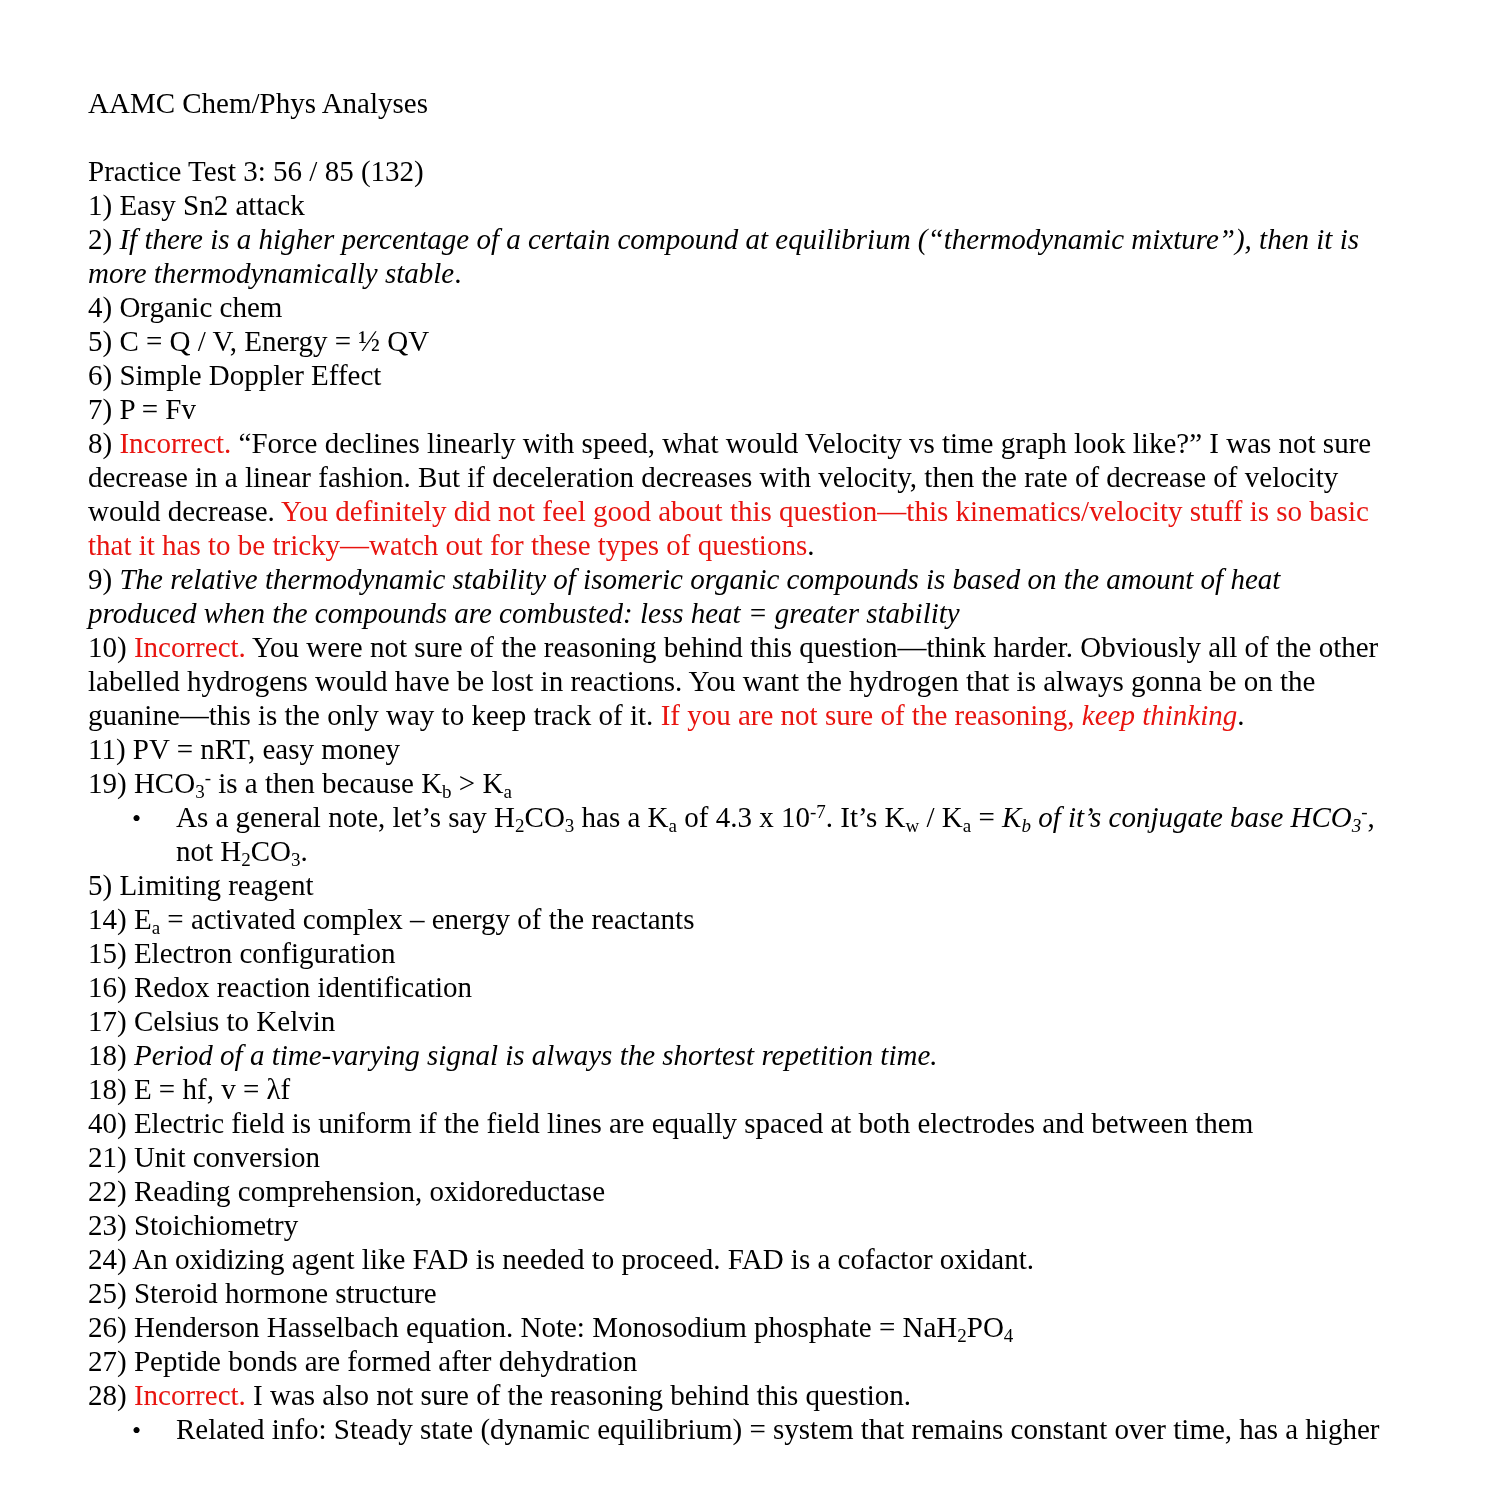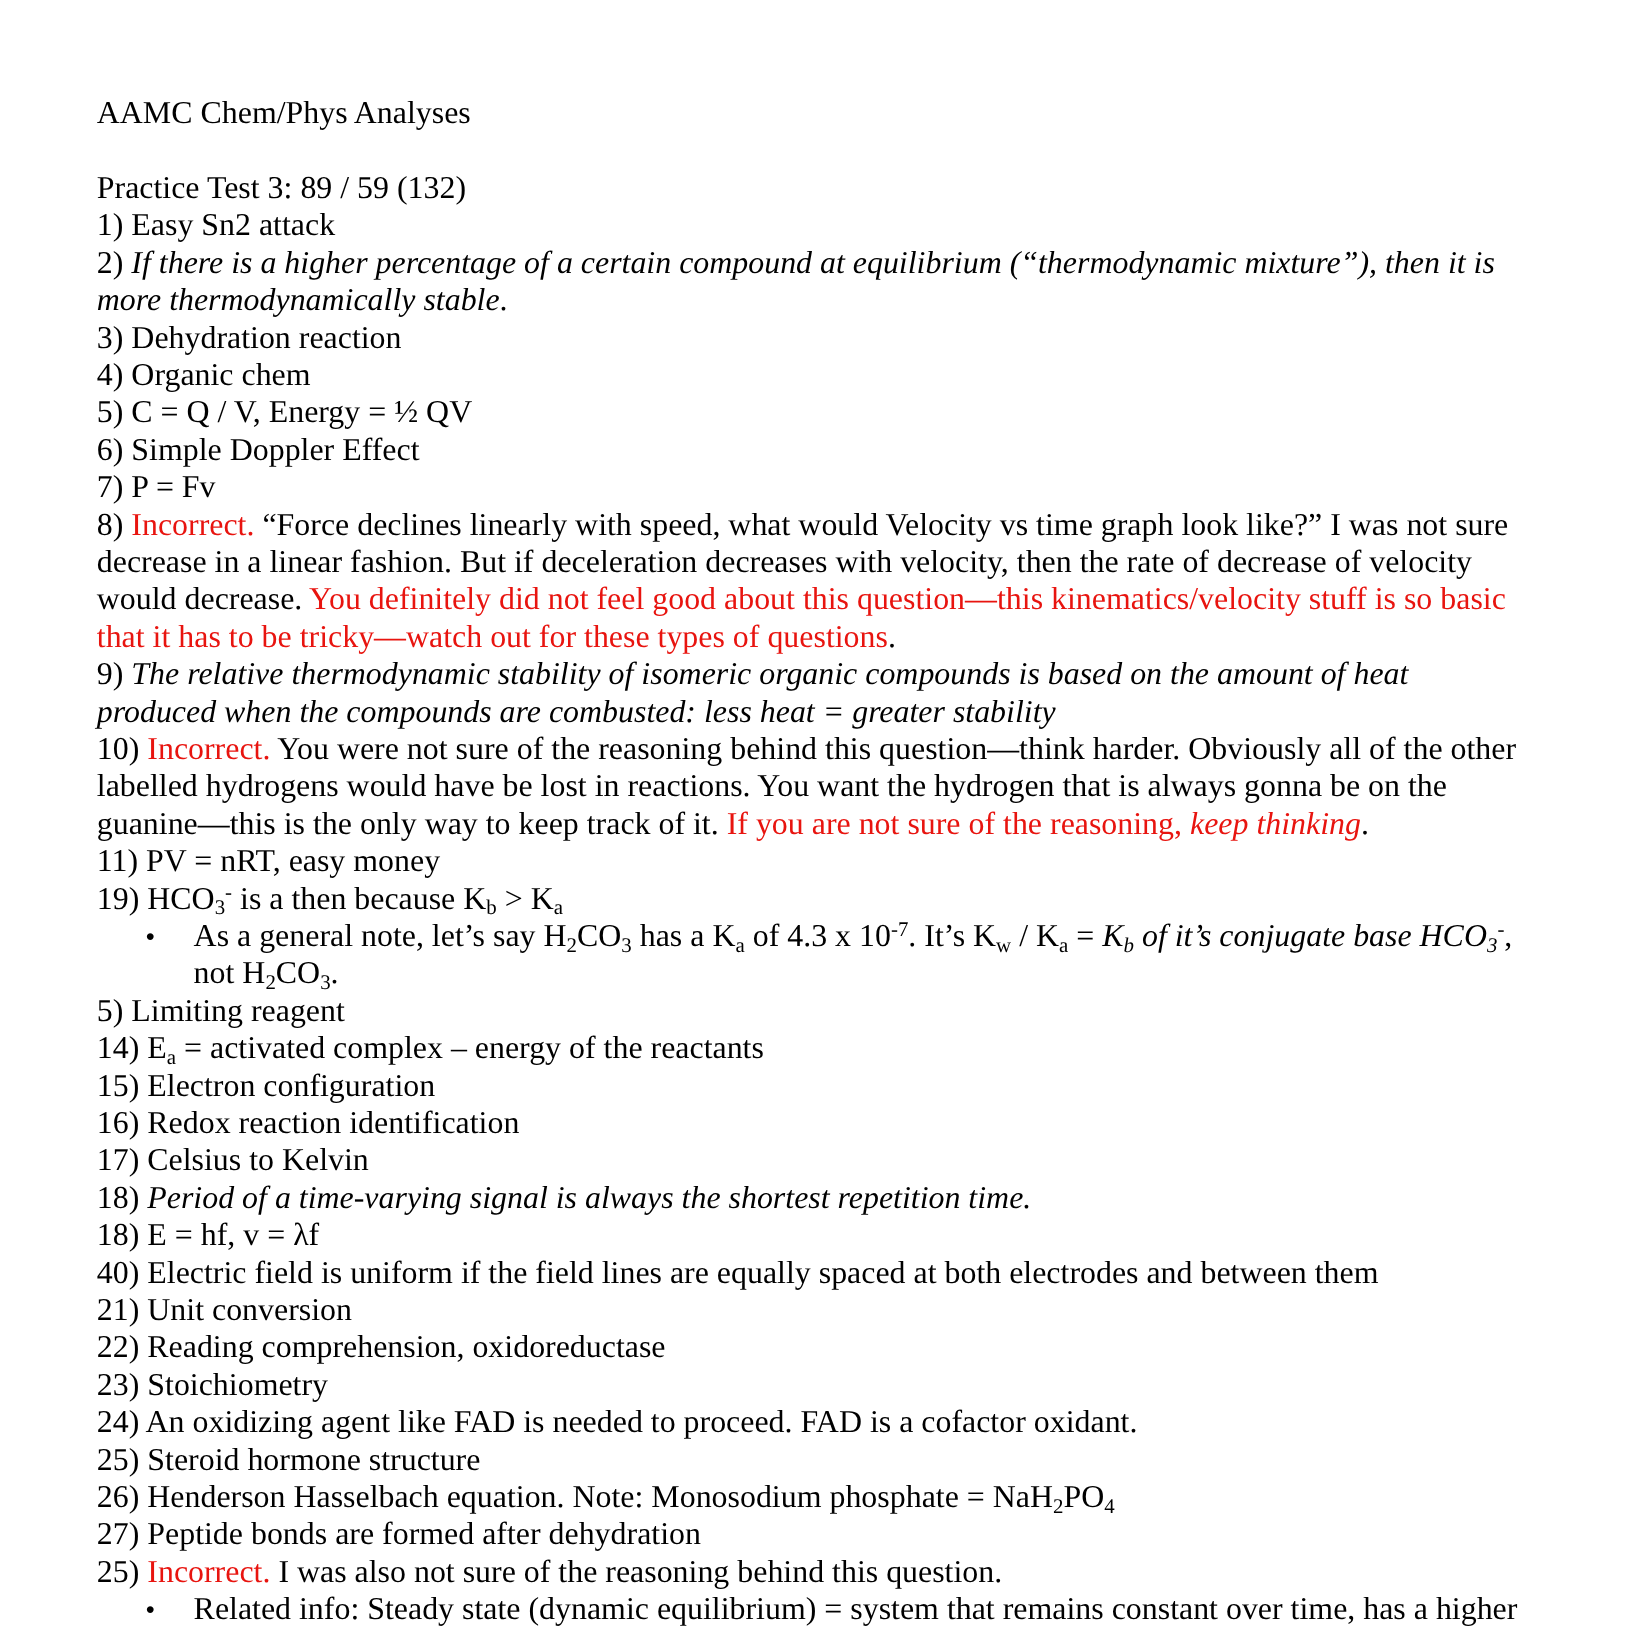--- a/index.html
+++ b/index.html
@@ -33,25 +33,24 @@
   .sp { font-size: 19px; vertical-align: 9px;  line-height: 10px; }
   .i.sb, .i.sp { font-style: italic; }
 </style>
 </head>
 <body>
 
 <div class="page" style="--bg: #ffffff; --fg: #000000; --red: #e8140f;">
   <div class="content" id="doc-content">
       <div class="line"><span>AAMC Chem/Phys Analyses</span></div>
       <div class="line"></div>
-      <div class="line"><span>Practice Test 3: 89 / 59 (132)</span></div>
+      <div class="line"><span>Practice Test 3: 56 / 85 (132)</span></div>
       <div class="line"><span>1) Easy Sn2 attack</span></div>
       <div class="line"><span>2) </span><span class="i">If there is a higher percentage of a certain compound at equilibrium (“thermodynamic mixture”), then it is</span></div>
       <div class="line"><span class="i">more thermodynamically stable</span><span>.</span></div>
-      <div class="line"><span>3) Dehydration reaction</span></div>
       <div class="line"><span>4) Organic chem</span></div>
       <div class="line"><span>5) C = Q / V, Energy = ½ QV</span></div>
       <div class="line"><span>6) Simple Doppler Effect</span></div>
       <div class="line"><span>7) P = Fv</span></div>
       <div class="line"><span>8) </span><span class="r">Incorrect.</span><span> “Force declines linearly with speed, what would Velocity vs time graph look like?” I was not sure</span></div>
       <div class="line"><span>decrease in a linear fashion. But if deceleration decreases with velocity, then the rate of decrease of velocity</span></div>
       <div class="line"><span>would decrease. </span><span class="r">You definitely did not feel good about this question—this kinematics/velocity stuff is so basic</span></div>
       <div class="line"><span class="r">that it has to be tricky—watch out for these types of questions</span><span>.</span></div>
       <div class="line"><span>9) </span><span class="i">The relative thermodynamic stability of isomeric organic compounds is based on the amount of heat</span></div>
       <div class="line"><span class="i">produced when the compounds are combusted: less heat = greater stability</span></div>
@@ -70,16 +69,16 @@
       <div class="line"><span>18) </span><span class="i">Period of a time-varying signal is always the shortest repetition time.</span></div>
       <div class="line"><span>18) E = hf, v = λf</span></div>
       <div class="line"><span>40) Electric field is uniform if the field lines are equally spaced at both electrodes and between them</span></div>
       <div class="line"><span>21) Unit conversion</span></div>
       <div class="line"><span>22) Reading comprehension, oxidoreductase</span></div>
       <div class="line"><span>23) Stoichiometry</span></div>
       <div class="line"><span>24) An oxidizing agent like FAD is needed to proceed. FAD is a cofactor oxidant.</span></div>
       <div class="line"><span>25) Steroid hormone structure</span></div>
       <div class="line"><span>26) Henderson Hasselbach equation. Note: Monosodium phosphate = NaH</span><span class="sb">2</span><span>PO</span><span class="sb">4</span></div>
       <div class="line"><span>27) Peptide bonds are formed after dehydration</span></div>
-      <div class="line"><span>25) </span><span class="r">Incorrect.</span><span> I was also not sure of the reasoning behind this question.</span></div>
+      <div class="line"><span>28) </span><span class="r">Incorrect.</span><span> I was also not sure of the reasoning behind this question.</span></div>
       <div class="line b1"><span class="bullet">•</span><span>Related info: Steady state (dynamic equilibrium) = system that remains constant over time, has a higher</span></div>
     </div>
 </div>
 
 </body></html>

